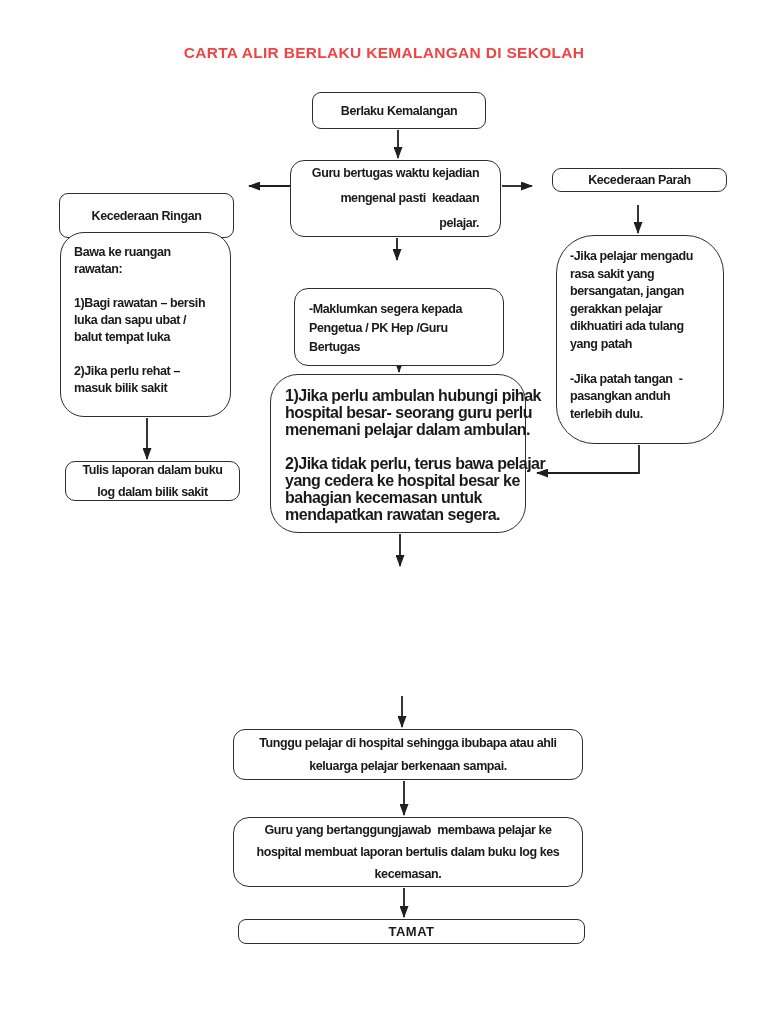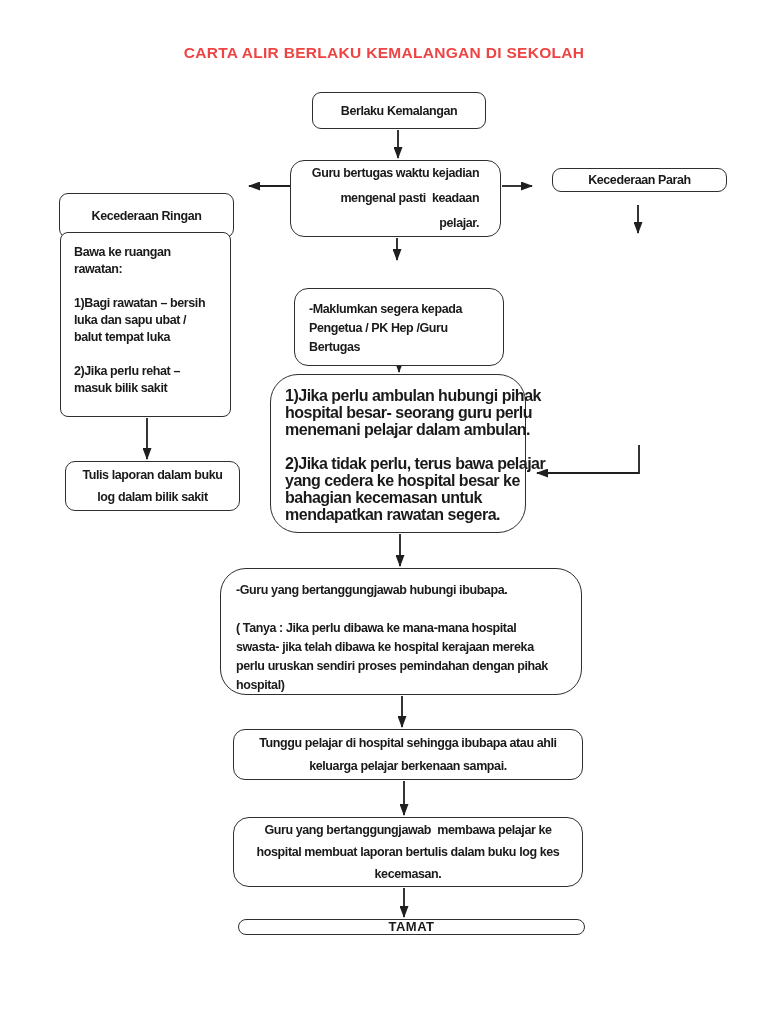--- a/index.html
+++ b/index.html
@@ -17,29 +17,29 @@
     border:1.7px solid #2e2e2e;color:#1a1a1a;
     font-weight:bold;font-size:12.5px;letter-spacing:-0.4px;
   }
   .node .txt{white-space:pre;}
   .center{display:flex;align-items:center;justify-content:center;text-align:center;}
   
   #n-start      {left:312px;top:92px; width:174px;height:37px; border-radius:9px; line-height:16px;align-items:center;}
   #n-assess     {left:290px;top:160px;width:211px;height:77px; border-radius:14px;line-height:25px;text-align:right;}
   #n-minor      {left:59px; top:169px;width:175px;height:45px; border-radius:9px; line-height:16px;margin-top:24px;}
   #n-severe     {left:552px;top:168px;width:175px;height:24px; border-radius:9px; line-height:16px;}
-  #n-treatment  {left:60px; top:232px;width:171px;height:185px;border-radius:8px;line-height:17px;padding:11px 5px 0 13px;}
+  #n-treatment  {left:60px; top:232px;width:171px;height:185px;border-radius:24px;line-height:17px;padding:11px 5px 0 13px;}
   #n-inform     {left:294px;top:262px;width:210px;height:78px; border-radius:14px;line-height:19px;padding:11px 5px 0 14px;margin-top:26px;}
   #n-severecare {left:556px;top:235px;width:168px;height:209px;border-radius:38px;line-height:17.5px;padding:12px 5px 0 13px;}
-  #n-sickbaylog {left:65px; top:461px;width:175px;height:50px; border-radius:10px;line-height:22px;}
+  #n-sickbaylog {left:65px; top:461px;width:175px;height:40px; border-radius:10px;line-height:22px;}
   #n-ambulance  {left:270px;top:374px;width:256px;height:159px;border-radius:28px;line-height:17px;padding:12px 5px 0 14px;font-size:16px;letter-spacing:-0.5px;}
   #n-parents    {left:220px;top:568px;width:362px;height:127px;border-radius:26px;line-height:19px;padding:12px 8px 0 15px;}
   #n-wait       {left:233px;top:729px;width:350px;height:51px; border-radius:12px;line-height:23px;}
   #n-report     {left:233px;top:817px;width:350px;height:70px; border-radius:16px;line-height:22px;}
-  #n-end        {left:238px;top:919px;width:347px;height:16px; border-radius:8px; line-height:16px;font-size:13px;letter-spacing:.5px;}
+  #n-end        {left:238px;top:919px;width:347px;height:25px; border-radius:8px; line-height:16px;font-size:13px;letter-spacing:.5px;}
   svg.connectors{position:absolute;left:0;top:0;pointer-events:none;}
   svg.connectors line, svg.connectors polyline{stroke:#1f1f1f;stroke-width:1.8;fill:none;}
 </style>
 </head>
 <body>
 
 <div id="canvas">
 
   <div class="title">CARTA ALIR BERLAKU KEMALANGAN DI SEKOLAH</div>
 
@@ -93,45 +93,49 @@
 2)Jika perlu rehat –
 masuk bilik sakit</span>
   </div>
 
   <div class="node" id="n-inform">
     <span class="txt">-Maklumkan segera kepada
 Pengetua / PK Hep /Guru
 Bertugas</span>
   </div>
 
+  <div class="node" id="n-severecare">
+    <span class="txt">-Jika pelajar mengadu
+rasa sakit yang
+bersangatan, jangan
+gerakkan pelajar
+dikhuatiri ada tulang
+yang patah
+
+-Jika patah tangan  -
+pasangkan anduh
+terlebih dulu.</span>
+  </div>
 
   <div class="node center" id="n-sickbaylog">
     <span class="txt">Tulis laporan dalam buku
 log dalam bilik sakit</span>
   </div>
 
   <div class="node" id="n-ambulance">
     <span class="txt">1)Jika perlu ambulan hubungi pihak
 hospital besar- seorang guru perlu
 menemani pelajar dalam ambulan.
 
 2)Jika tidak perlu, terus bawa pelajar
 yang cedera ke hospital besar ke
 bahagian kecemasan untuk
 mendapatkan rawatan segera.</span>
   </div>
 
-  <div class="node" id="n-parents">
-    <span class="txt">-Guru yang bertanggungjawab hubungi ibubapa.
-
-( Tanya : Jika perlu dibawa ke mana-mana hospital
-swasta- jika telah dibawa ke hospital kerajaan mereka
-perlu uruskan sendiri proses pemindahan dengan pihak
-hospital)</span>
-  </div>
 
   <div class="node center" id="n-report">
     <span class="txt">Guru yang bertanggungjawab  membawa pelajar ke
 hospital membuat laporan bertulis dalam buku log kes
 kecemasan.</span>
   </div>
 
   <div class="node center" id="n-wait">
     <span class="txt">Tunggu pelajar di hospital sehingga ibubapa atau ahli
 keluarga pelajar berkenaan sampai.</span>

